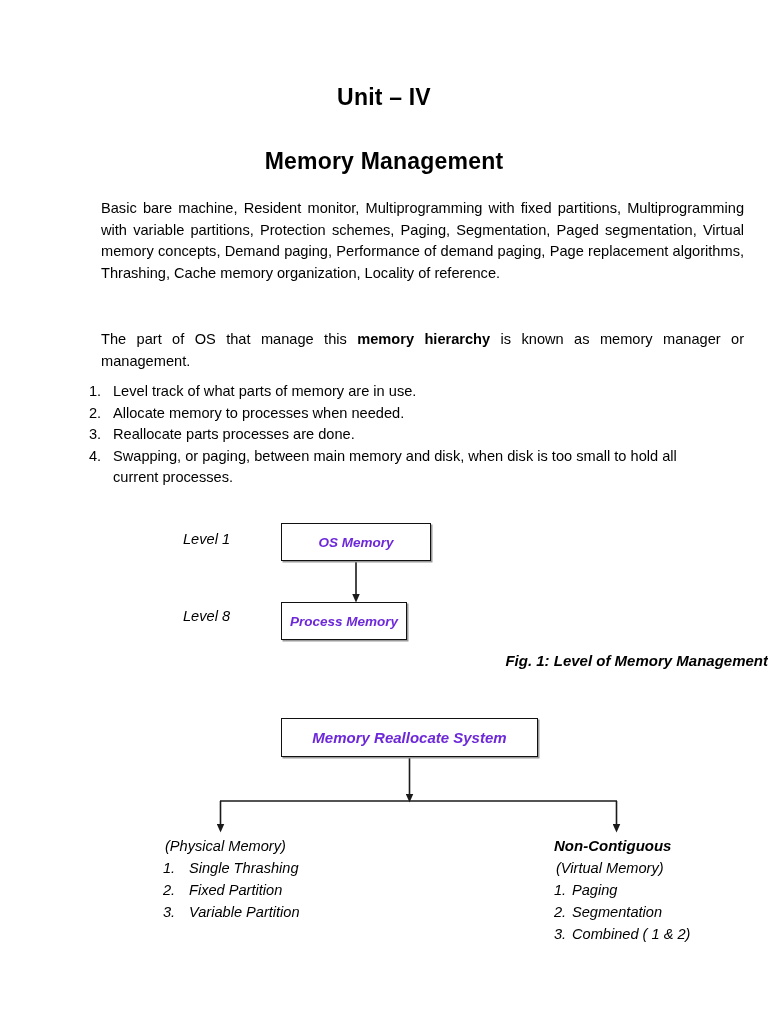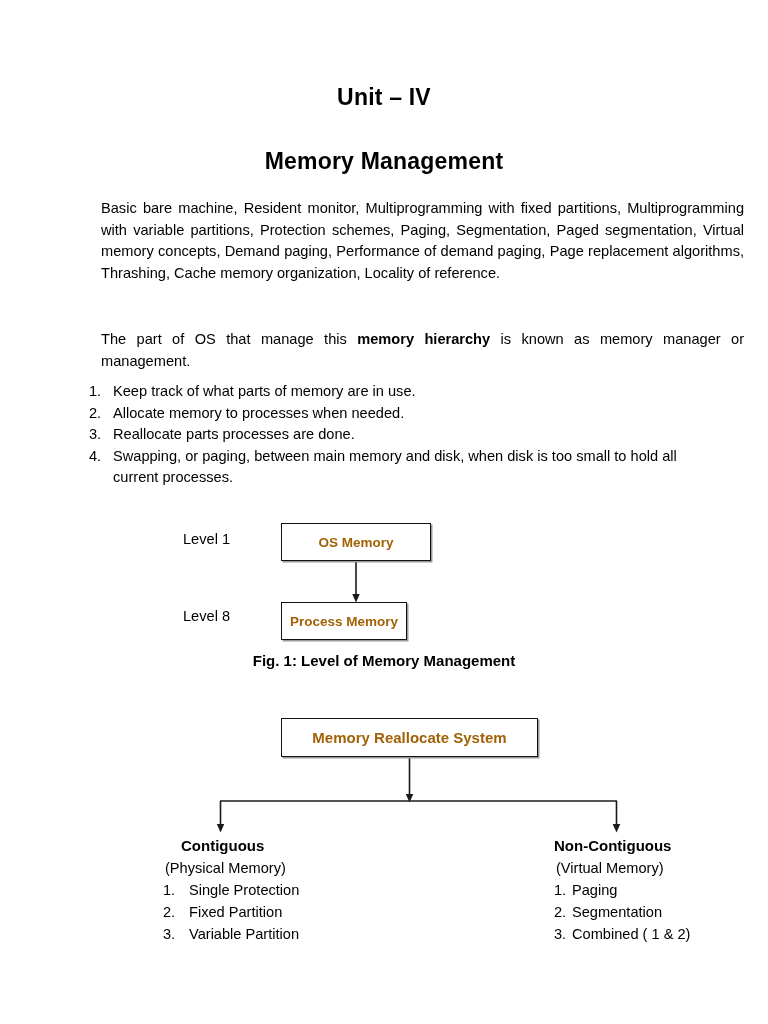--- a/index.html
+++ b/index.html
@@ -80,34 +80,35 @@
     flex: 1 1 auto;
   }
 
   
   .fig1 {
     position: absolute;
     left: 0; top: 0;
     width: 768px;
     height: 1024px;
     pointer-events: none;
+    font-style: italic;
   }
   .fig1 > * { pointer-events: auto; }
 
   .flowbox {
     position: absolute;
     box-sizing: border-box;
     background: #ffffff;
     border: 1.6px solid #111111;
     box-shadow: 1.5px 1.5px 0 0 #9a9a9a;
     display: flex;
     align-items: center;
     justify-content: center;
     font-weight: bold;
-    color: #a16207;
+    color: #6d28d9;
   }
 
   #box-os-memory {
     left: 281px; top: 523px;
     width: 150px; height: 38px;
     font-size: 13.5px;
   }
   #box-process-memory {
     left: 281px; top: 602px;
     width: 126px; height: 38px;
@@ -128,21 +129,21 @@
   #label-level-2 { left: 183px; top: 608px; }
 
   .fig-caption {
     position: absolute;
     left: 0;
     width: 768px;
     text-align: center;
     font-size: 15px;
     font-weight: bold;
   }
-  #fig1-caption { top: 652px; }
+  #fig1-caption { top: 652px; text-align: right; }
 
   
   #fig1-arrow-svg, #fig2-arrows-svg {
     position: absolute;
     left: 0; top: 0;
     width: 768px; height: 1024px;
   }
 
   
   .branch-col {
@@ -179,21 +180,21 @@
   <div class="unit-title">Unit – IV</div>
   <div class="doc-title">Memory Management</div>
 
   <div class="para" id="syllabus-para">Basic bare machine, Resident monitor, Multiprogramming with fixed partitions, Multiprogramming with variable partitions, Protection schemes, Paging, Segmentation, Paged segmentation, Virtual memory concepts, Demand paging, Performance of demand paging, Page replacement algorithms, Thrashing, Cache memory organization, Locality of reference.</div>
 
   <div class="para" id="hierarchy-para"><span>The part of OS that manage this </span><b>memory hierarchy</b><span> is known as memory manager or management.</span></div>
 
   <div class="duty-list">
     <div class="duty-row">
       <span class="duty-num">1.</span>
-      <span class="duty-text">Keep track of what parts of memory are in use.</span>
+      <span class="duty-text">Level track of what parts of memory are in use.</span>
     </div>
     <div class="duty-row">
       <span class="duty-num">2.</span>
       <span class="duty-text">Allocate memory to processes when needed.</span>
     </div>
     <div class="duty-row">
       <span class="duty-num">3.</span>
       <span class="duty-text">Reallocate parts processes are done.</span>
     </div>
     <div class="duty-row">
@@ -244,25 +245,24 @@
       <line x1="220.5" y1="801" x2="220.5" y2="828" stroke="#1a1a1a" stroke-width="1.6" marker-end="url(#arrowhead2)"></line>
 
       <line x1="616.5" y1="801" x2="616.5" y2="828" stroke="#1a1a1a" stroke-width="1.6" marker-end="url(#arrowhead2)"></line>
     </svg>
 
     <div class="flowbox" id="box-mms">
       <span>Memory Reallocate System</span>
     </div>
 
     <div class="branch-col" id="branch-contiguous">
-      <span class="branch-head">Contiguous</span>
       <span class="branch-sub">(Physical Memory)</span>
       <div class="branch-item">
         <span class="branch-item-num">1.</span>
-        <span class="branch-item-text">Single Protection</span>
+        <span class="branch-item-text">Single Thrashing</span>
       </div>
       <div class="branch-item">
         <span class="branch-item-num">2.</span>
         <span class="branch-item-text">Fixed Partition</span>
       </div>
       <div class="branch-item">
         <span class="branch-item-num">3.</span>
         <span class="branch-item-text">Variable Partition</span>
       </div>
     </div>

